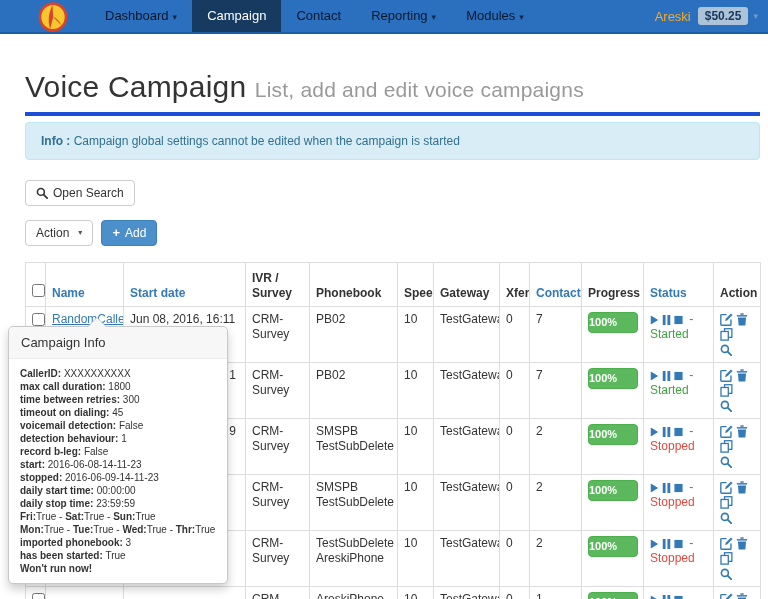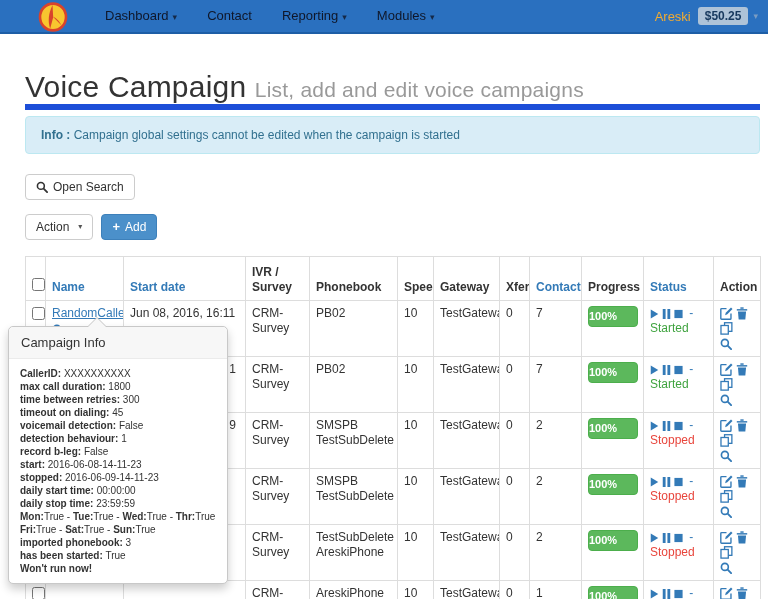--- a/index.html
+++ b/index.html
@@ -26,21 +26,21 @@
   .nav-right{ margin-left:auto; display:flex; align-items:center; padding-right:10px; }
   .user-name{ color:#f2ab30; font-size:13px; cursor:pointer; }
   .balance-badge{
     background:#aec3d8; color:#17395e; font-weight:bold; font-size:12px;
     padding:2px 7px; border-radius:3px; margin-left:7px; cursor:pointer;
   }
   .nav-right .caret{ color:#8fa8c4; margin-left:5px; }
 
   
   .container{ margin-left:25px; width:735px; }
-  .page-header{ border-bottom:6px solid #1d4ed8; padding-bottom:0;margin-top:36px; }
+  .page-header{ border-bottom:4px solid #1d4ed8; padding-bottom:8px;margin-top:36px; }
   .page-header h2{ font-size:30px; font-weight:500; color:#333; margin:18px 0 0 0; letter-spacing:.2px;}
   .page-header h2 small{ font-size:21px; color:#999; font-weight:400; }
 
   .alert-info{
     margin-top:6px; background:#d9edf7; border:1px solid #bce8f1; color:#31708f;
     padding:11px 15px; border-radius:4px; font-size:12px;
   }
   .alert-info b{ font-weight:bold; }
 
   .btn{
@@ -112,20 +112,21 @@
 <div class="navbar">
   <div class="logo">
     <svg width="30" height="30" viewBox="0 0 30 30">
       <ellipse cx="15" cy="15" rx="13" ry="13.4" fill="#f8c62f" stroke="#d8432c" stroke-width="2.6"></ellipse>
       <path d="M14.5 3 C10.5 11.5 9.6 19.5 12.2 26.6 L15.2 15.2 Z" fill="#d8432c"></path>
       <path d="M15 14.8 L23.6 23.4 C20.2 18 18 15.8 15 14.8 Z" fill="#d8432c"></path>
     </svg>
   </div>
   <div class="nav-items">
       <div class="nav-item"><span>Dashboard</span><span class="caret">▾</span></div>
+      <div class="nav-item active"><span>Campaign</span></div>
       <div class="nav-item"><span>Contact</span></div>
       <div class="nav-item"><span>Reporting</span><span class="caret">▾</span></div>
       <div class="nav-item"><span>Modules</span><span class="caret">▾</span></div>
     </div>
   <div class="nav-right">
     <span class="user-name">Areski</span>
     <span class="balance-badge">$50.25</span>
     <span class="caret">▾</span>
   </div>
 </div>
@@ -450,19 +451,19 @@
       <div><b>max call duration:</b> 1800</div>
       <div><b>time between retries:</b> 300</div>
       <div><b>timeout on dialing:</b> 45</div>
       <div><b>voicemail detection:</b> False</div>
       <div><b>detection behaviour:</b> 1</div>
       <div><b>record b-leg:</b> False</div>
       <div><b>start:</b> 2016-06-08-14-11-23</div>
       <div><b>stopped:</b> 2016-06-09-14-11-23</div>
       <div><b>daily start time:</b> 00:00:00</div>
       <div><b>daily stop time:</b> 23:59:59</div>
+      <div><b>Fri:</b>True - <b>Sat:</b>True - <b>Sun:</b>True</div>
       <div><b>Mon:</b>True - <b>Tue:</b>True - <b>Wed:</b>True - <b>Thr:</b>True</div>
-      <div><b>Fri:</b>True - <b>Sat:</b>True - <b>Sun:</b>True</div>
       <div><b>imported phonebook:</b> 3</div>
       <div><b>has been started:</b> True</div>
       <div><b>Won't run now!</b></div>
     </div>
 </div>
 
 </body></html>

